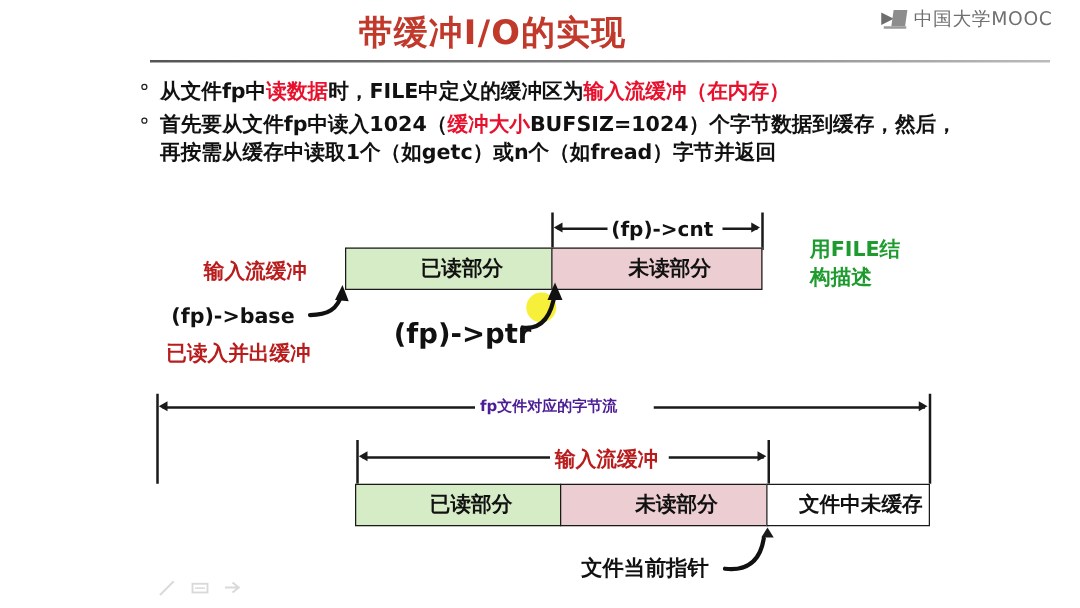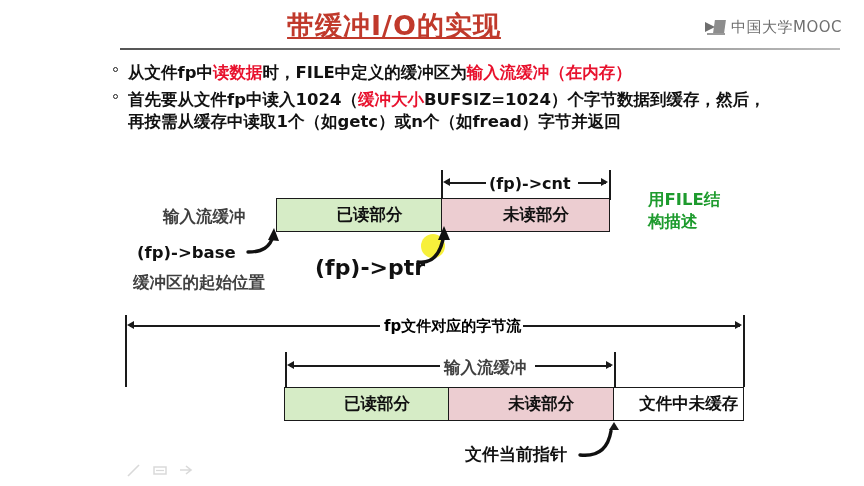--- a/index.html
+++ b/index.html
@@ -8,28 +8,27 @@
     background:#ffffff;
     font-family:"Liberation Sans","DejaVu Sans",sans-serif;
   }
   #slide{position:relative;width:864px;height:486px;background:#fff;}
 
   
   .title{
     position:absolute;left:0;top:8px;width:788px;text-align:center;
     font-size:27px;font-weight:bold;color:#c0392b;letter-spacing:1px;
     font-family:"DejaVu Sans","Liberation Sans",sans-serif;
-    text-decoration:underline;
   }
   .title-rule{
     position:absolute;left:120px;top:48px;width:720px;height:2px;
     background:linear-gradient(to right,#555,#888 60%,#bbb);
   }
   .logo{
-    position:absolute;right:22px;top:18px;display:flex;align-items:center;gap:4px;
+    position:absolute;right:22px;top:6px;display:flex;align-items:center;gap:4px;
   }
   .logo-mark{
     width:22px;height:16px;position:relative;
   }
   .logo-mark .bk1{
     position:absolute;left:0;top:2px;width:0;height:0;
     border-left:10px solid #6e6e6e;border-top:5px solid transparent;border-bottom:5px solid transparent;
   }
   .logo-mark .bk2{
     position:absolute;left:9px;top:0;width:11px;height:13px;background:#8d8d8d;
@@ -56,21 +55,21 @@
   }
   .red{color:#e8112d;}
   .crim{color:#d60f2b;}
 
   
   .lbl{
     position:absolute;font-weight:bold;
     font-family:"DejaVu Sans","Liberation Sans",sans-serif;
     white-space:nowrap;
   }
-  .pink-lbl{color:#404040;}
+  .pink-lbl{color:#b91c1c;}
   .green-lbl{color:#1e9b2e;}
   .black-lbl{color:#111;}
 
   
   .bar{position:absolute;box-sizing:border-box;border:1.6px solid #1a1a1a;
        display:flex;align-items:center;justify-content:center;
        font-weight:bold;color:#111;
        font-family:"DejaVu Sans","Liberation Sans",sans-serif;padding-left:20px;}
   .seg-green{background:#d6ecc6;}
   .seg-pink{background:#eccdd1;}
@@ -140,37 +139,37 @@
   <div class="bar seg-green" style="left:276px;top:198px;width:167px;height:34px;font-size:16.5px;">已读部分</div>
   <div class="bar seg-pink" style="left:441.4px;top:198px;width:169px;height:34px;font-size:16.5px;">未读部分</div>
 
   <div class="lbl pink-lbl" style="left:163px;top:206px;font-size:16.5px;">输入流缓冲</div>
 
   <div class="lbl black-lbl" style="left:137px;top:243px;font-size:16.5px;">(fp)-&gt;base</div>
   <svg style="position:absolute;left:246px;top:226px;width:40px;height:32px;">
     <path d="M2,26 C16,26 24,22 28,8" stroke="#111" stroke-width="3.4" fill="none" stroke-linecap="round"></path>
     <path d="M28,2 L33,15 L22,14 Z" fill="#111"></path>
   </svg>
-  <div class="lbl pink-lbl" style="left:133px;top:272px;font-size:16.5px;">缓冲区的起始位置</div>
+  <div class="lbl pink-lbl" style="left:133px;top:272px;font-size:16.5px;">已读入并出缓冲</div>
 
   <div class="hilite" style="left:421px;top:234px;"></div>
   <div class="lbl black-lbl" style="left:315px;top:255px;font-size:22px;">(fp)-&gt;ptr</div>
   <svg style="position:absolute;left:415px;top:224px;width:44px;height:42px;">
     <path d="M3,38 C18,40 26,30 29,10" stroke="#111" stroke-width="3.4" fill="none" stroke-linecap="round"></path>
     <path d="M29,2 L35,16 L23,16 Z" fill="#111"></path>
   </svg>
 
   <div class="lbl green-lbl" style="left:648px;top:189px;font-size:16.5px;">用FILE结</div>
   <div class="lbl green-lbl" style="left:648px;top:211px;font-size:16.5px;">构描述</div>
 
   <div class="vline" style="left:125px;top:315px;height:72px;"></div>
   <div class="vline" style="left:743.4px;top:315px;height:72px;"></div>
   <div class="hline" style="left:130px;top:325px;width:250px;"></div>
   <div class="arrowL" style="left:127px;top:321px;"></div>
-  <div class="lbl crim" style="left:384px;top:317px;font-size:15px;color:#000000;">fp文件对应的字节流</div>
+  <div class="lbl crim" style="left:384px;top:317px;font-size:12px;color:#4c1d95;">fp文件对应的字节流</div>
   <div class="hline" style="left:523px;top:325px;width:217px;"></div>
   <div class="arrowR" style="left:735px;top:321px;"></div>
 
   <div class="vline" style="left:285px;top:352px;height:35px;"></div>
   <div class="vline" style="left:614px;top:352px;height:35px;"></div>
   <div class="hline" style="left:290px;top:365px;width:150px;"></div>
   <div class="arrowL" style="left:287px;top:361px;"></div>
   <div class="lbl pink-lbl" style="left:444px;top:357px;font-size:16.5px;">输入流缓冲</div>
   <div class="hline" style="left:535px;top:365px;width:76px;"></div>
   <div class="arrowR" style="left:606px;top:361px;"></div>

